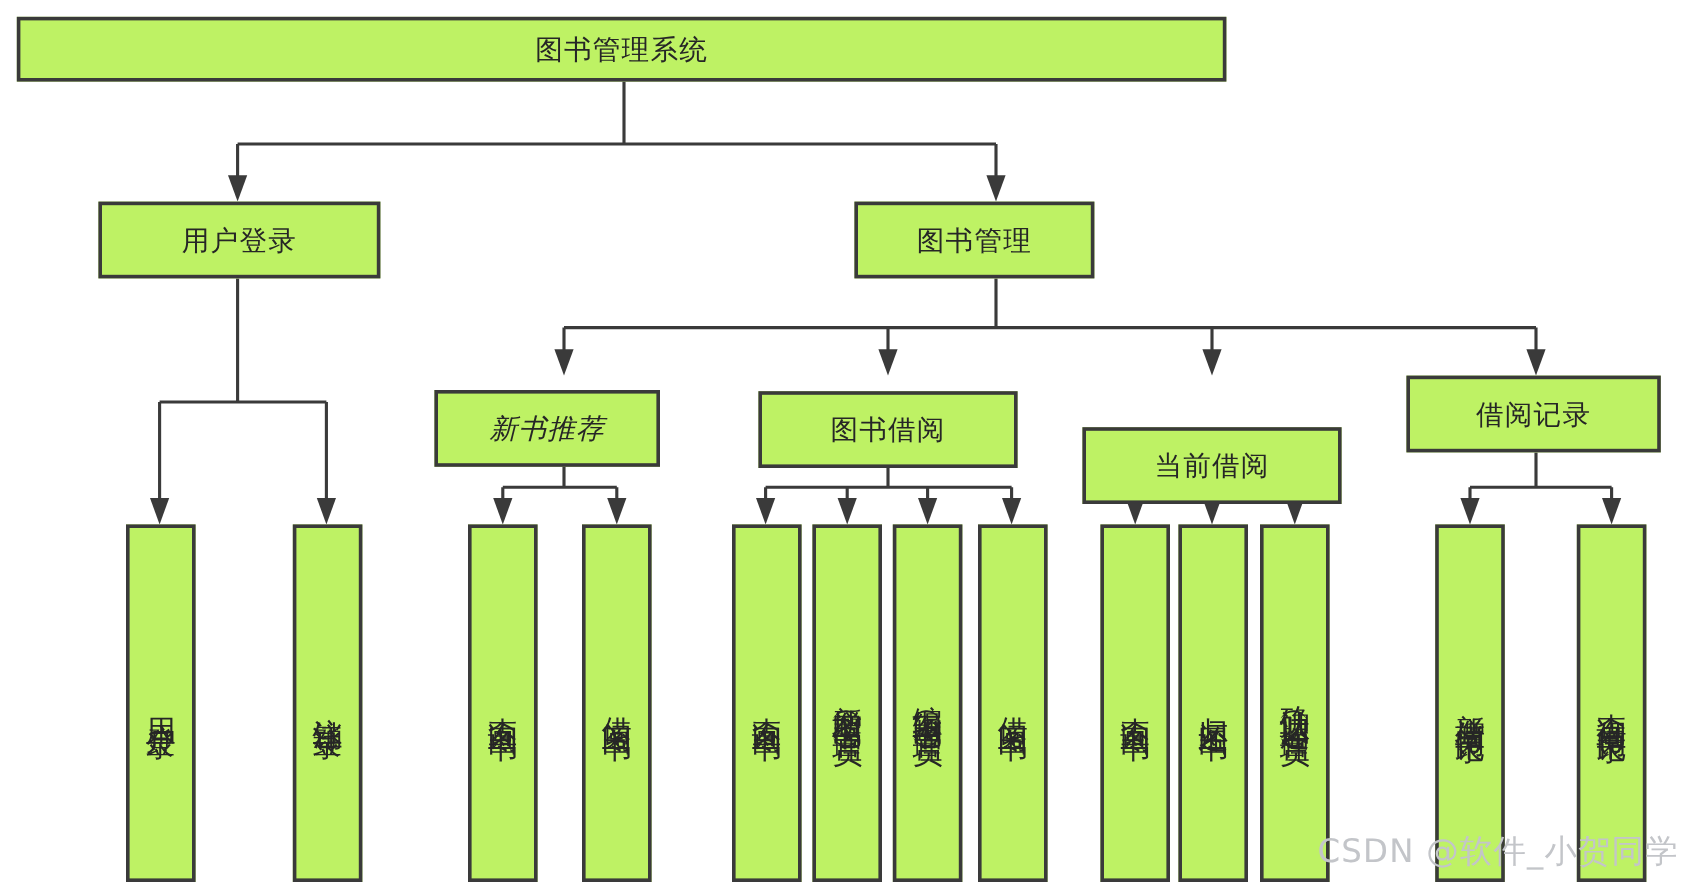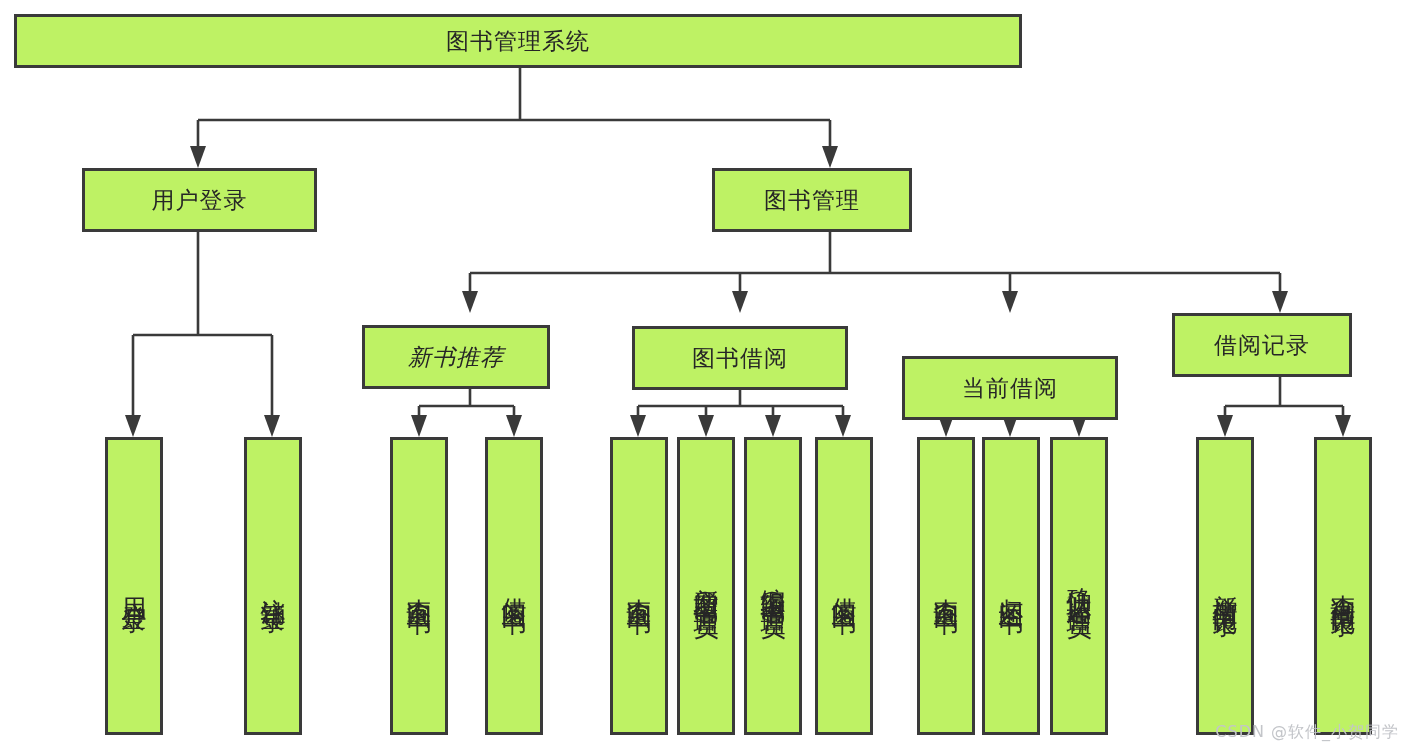--- a/index.html
+++ b/index.html
@@ -25,23 +25,23 @@
   .vbox .vtext{
     writing-mode:vertical-rl;
     text-orientation:mixed;
     font-size:25px;
     letter-spacing:4px;
     line-height:1;
     white-space:nowrap;
   }
   .watermark{
     position:absolute;
-    right:6px;bottom:4px;
+    right:6px;bottom:20px;
     z-index:2;
-    font-size:16px;
+    font-size:27px;
     color:var(--wm,#c3c5c9);
     letter-spacing:1px;
     white-space:nowrap;
   }
 </style>
 </head>
 <body>
 
 <div id="stage" style="--bg: #ffffff; --line: #3a3a3a; --text: #262626; --wm: #c3c5c9;">
 
@@ -98,21 +98,21 @@
 
   <div class="node hbox" style="left:362px;top:325px;width:188px;height:64px;font-style:italic;">
     <span>新书推荐</span>
   </div>
   <div class="node hbox" style="left:632px;top:313px;width:216px;height:64px;margin-top:13px;">
     <span>图书借阅</span>
   </div>
   <div class="node hbox" style="left:902px;top:313px;width:216px;height:64px;margin-top:43px;">
     <span>当前借阅</span>
   </div>
-  <div class="node hbox" style="left:1172px;top:313px;width:180px;height:64px;">
+  <div class="node hbox" style="left:1172px;top:313px;width:212px;height:64px;">
     <span>借阅记录</span>
   </div>
 
   <div class="node vbox" style="left:105px;top:437px;width:58px;height:298px;">
     <span class="vtext">用户登录</span>
   </div>
   <div class="node vbox" style="left:244px;top:437px;width:58px;height:298px;">
     <span class="vtext">注销登录</span>
   </div>
 

